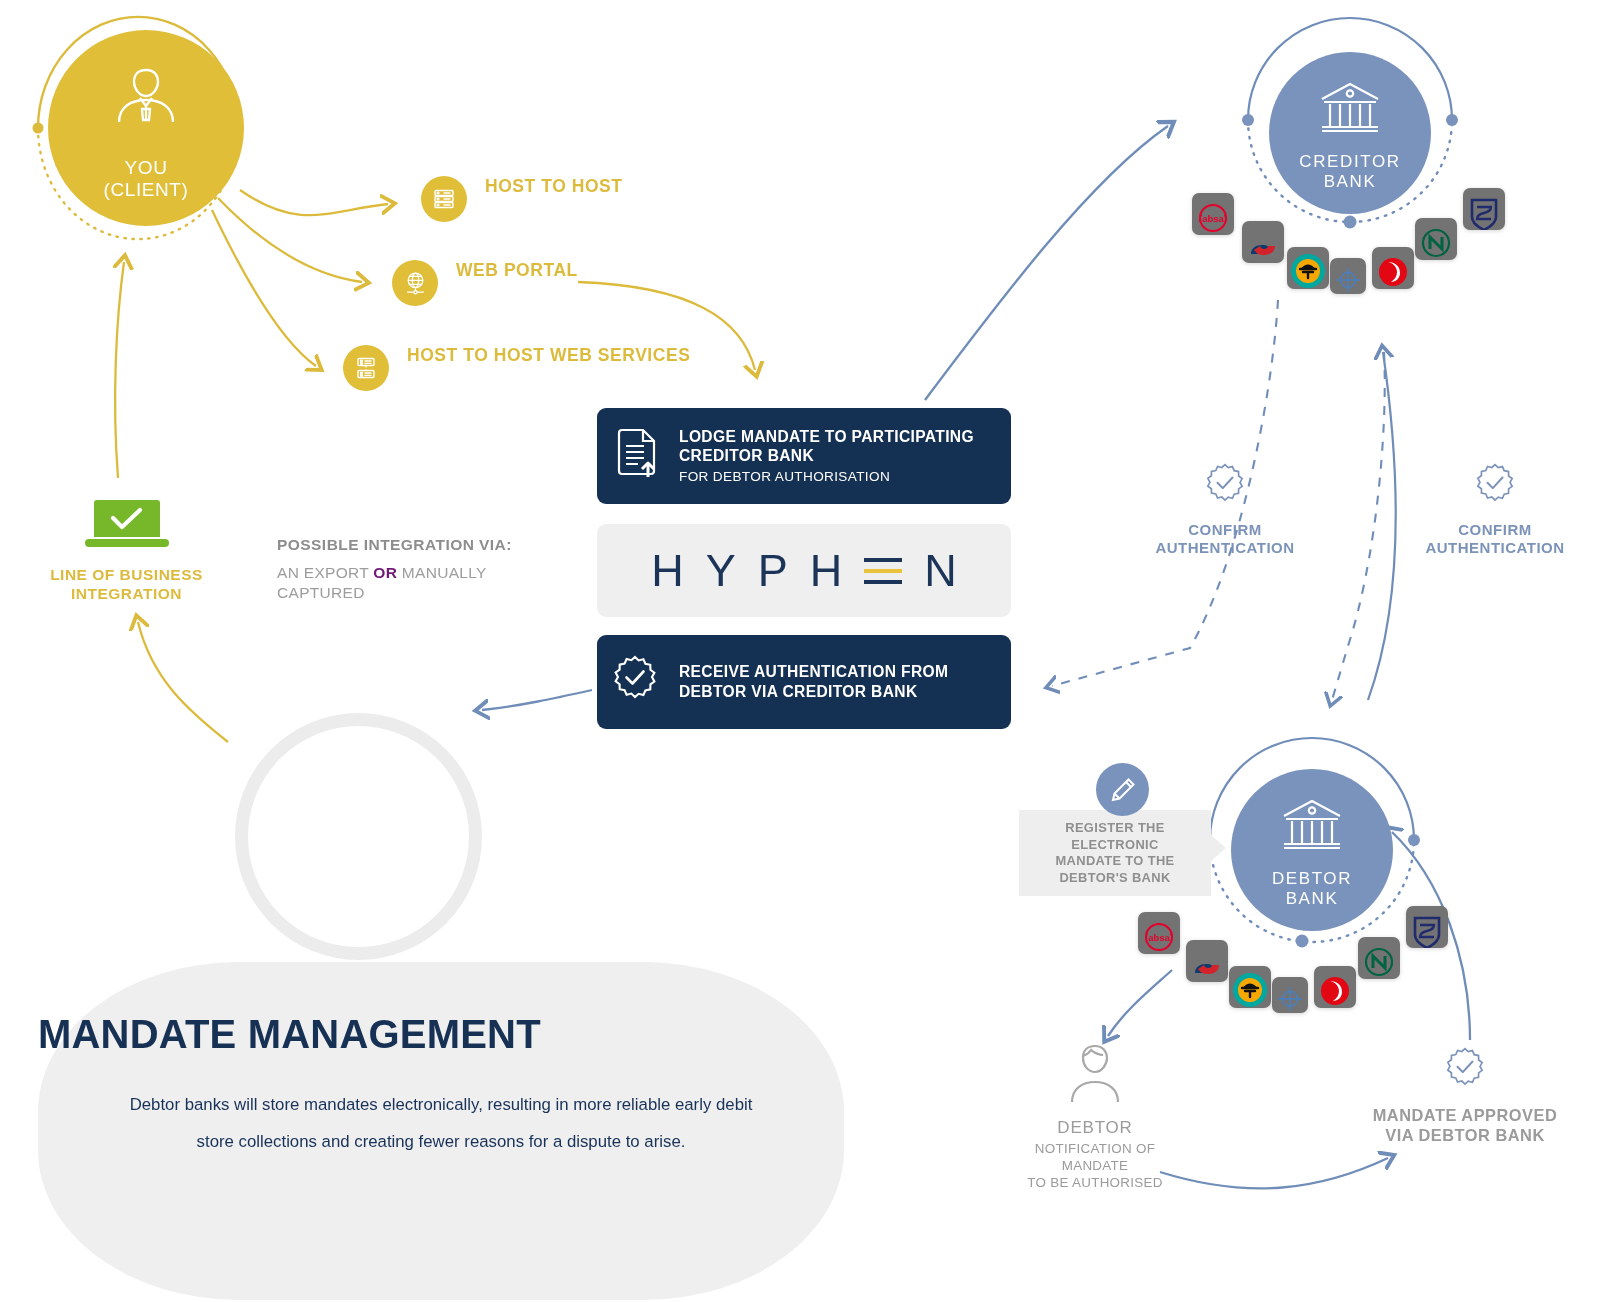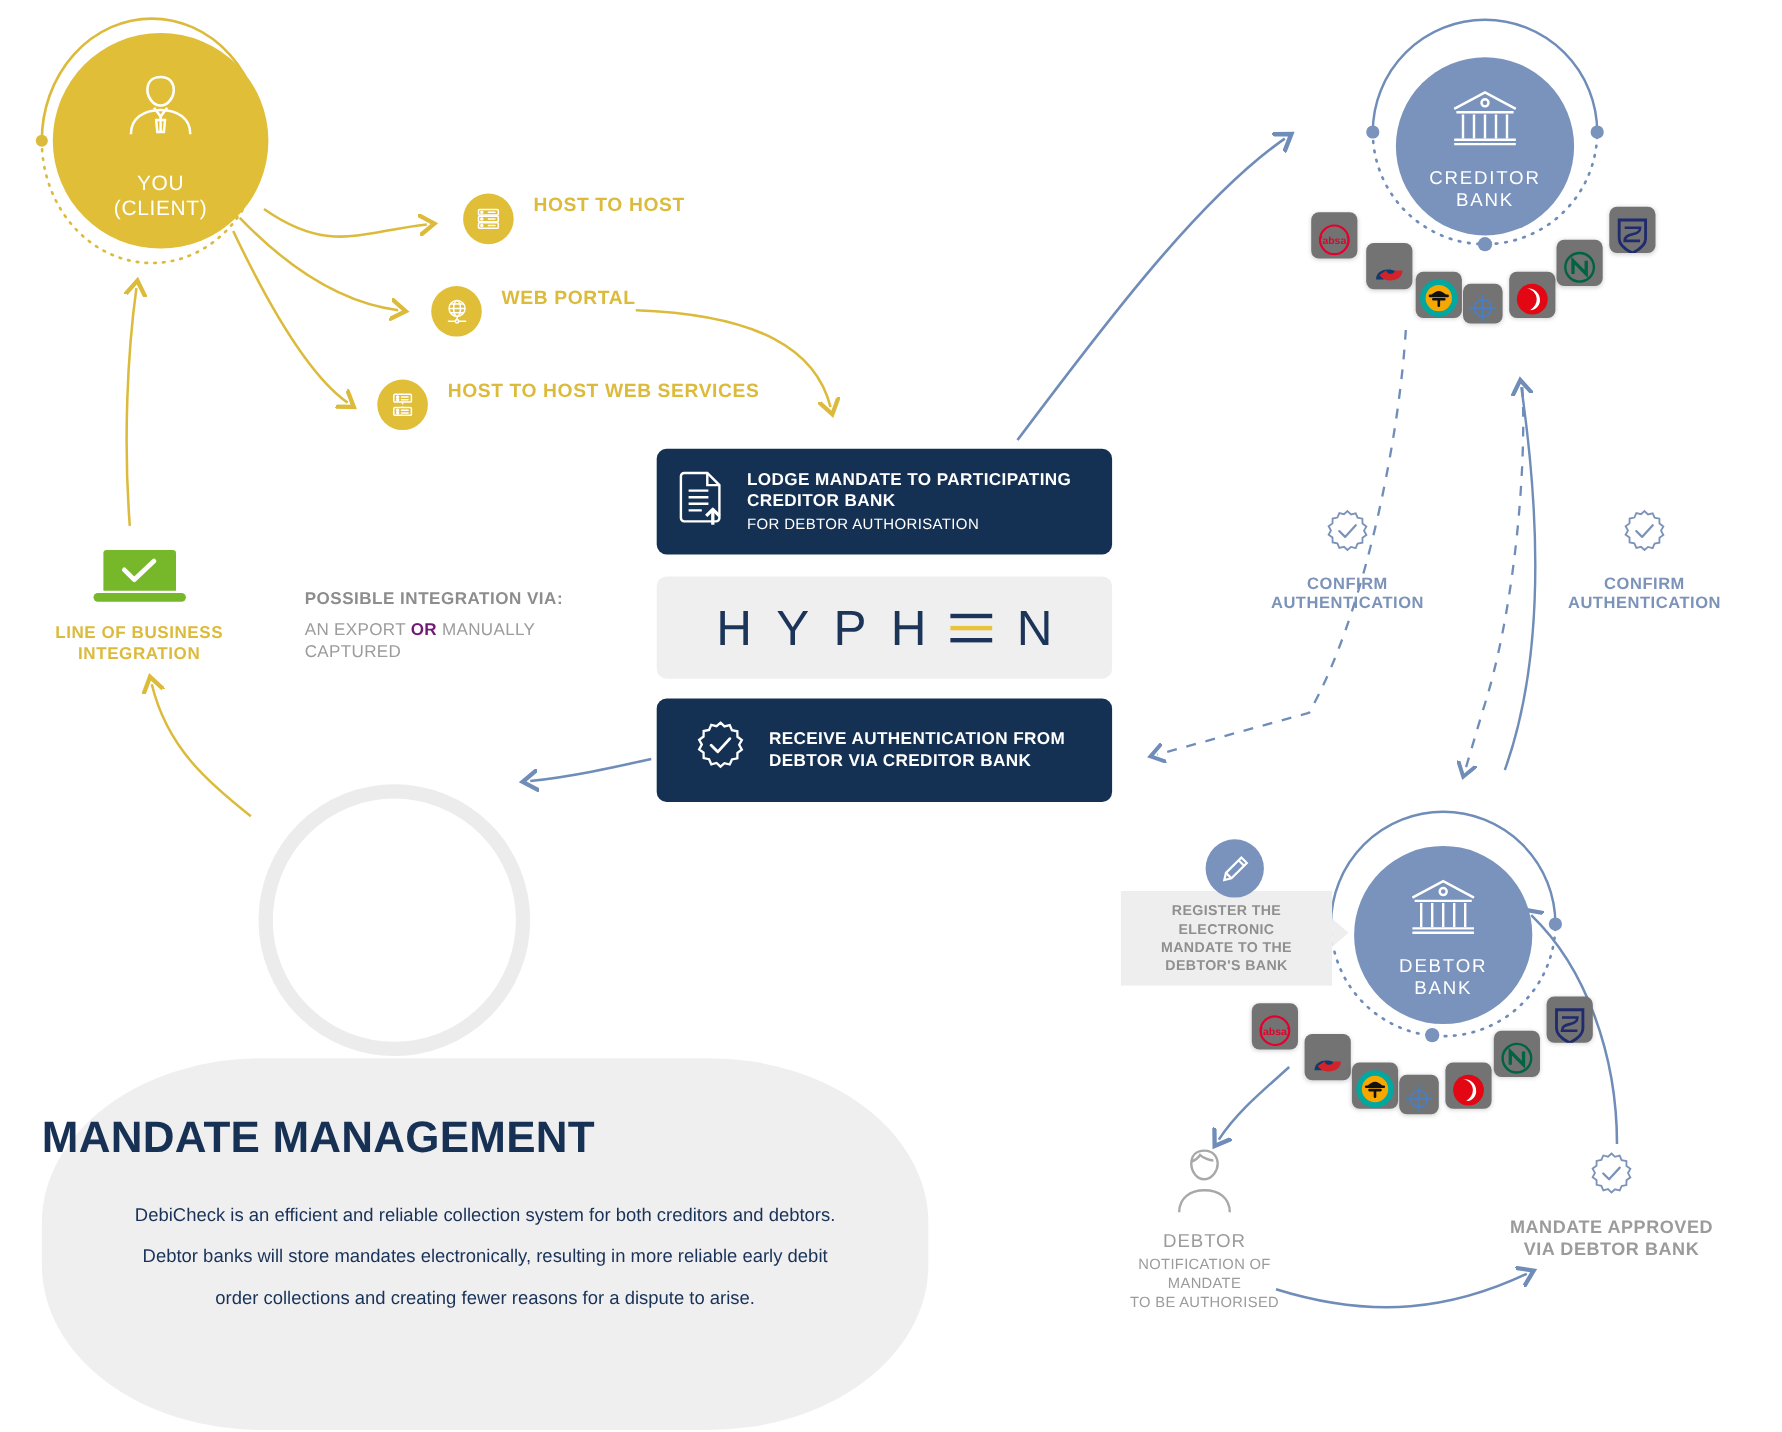--- a/index.html
+++ b/index.html
@@ -55,21 +55,21 @@
   
   .card{
     position:absolute;left:597px;width:414px;border-radius:9px;box-sizing:border-box;
     display:flex;align-items:center;
   }
   .card-dark{background:#143052;color:#ffffff;}
   #card-lodge{top:408px;height:96px;padding:0 18px;}
   #card-lodge .ctext{margin-left:18px;}
   #card-lodge .l1{font-size:15.6px;font-weight:700;letter-spacing:.35px;line-height:1.2;}
   #card-lodge .l2{font-size:13.6px;font-weight:400;letter-spacing:.35px;margin-top:4px;}
-  #card-receive{top:635px;height:94px;padding:0 32px;}
+  #card-receive{top:635px;height:94px;padding:0 12px;}
   #card-receive .ctext{margin-left:18px;}
   #card-receive .l1{font-size:15.6px;font-weight:700;letter-spacing:.35px;line-height:1.28;}
 
   #card-hyphen{
     top:524px;height:93px;background:#f0eff0;justify-content:center;
   }
   #hyphen-logo{display:flex;align-items:center;}
   #hyphen-logo .hl{
     font-size:45px;font-weight:400;color:#1b3458;letter-spacing:0;margin:0 11px;line-height:1;
     font-family:"Liberation Sans","DejaVu Sans",sans-serif;
@@ -545,18 +545,17 @@
     </span>
     <div class="cap-lbl" style="color:#9b9b9b;font-size:16.4px;">
       <div>MANDATE APPROVED</div>
       <div>VIA DEBTOR BANK</div>
     </div>
   </div>
 
   <div id="blob"></div>
   <div id="blob-title">MANDATE MANAGEMENT</div>
   <div id="blob-body">
-    <div>DebiCheck is an efficient and reliable collection system for both creditors and debtors.</div>
     <div>Debtor banks will store mandates electronically, resulting in more reliable early debit</div>
-    <div>order collections and creating fewer reasons for a dispute to arise.</div>
+    <div>store collections and creating fewer reasons for a dispute to arise.</div>
   </div>
 
 </div>
 
 </body></html>

